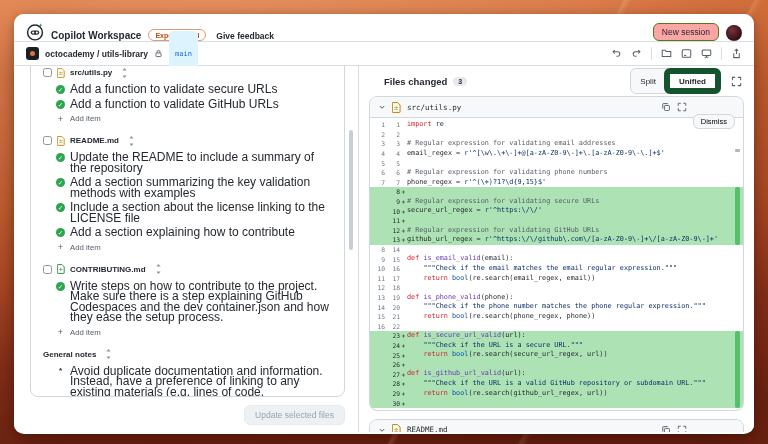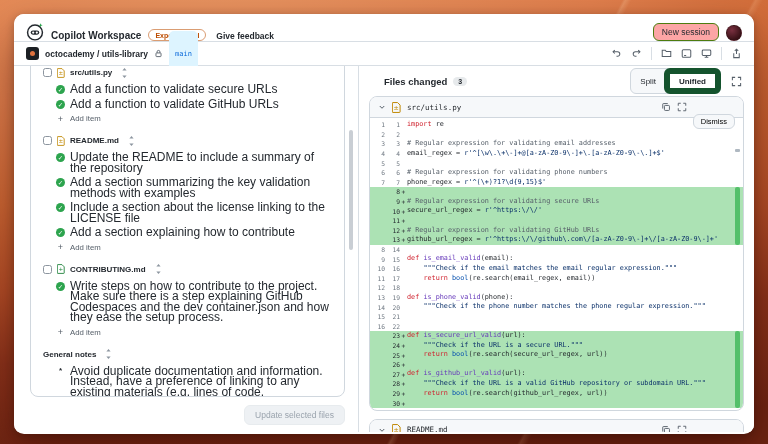--- a/index.html
+++ b/index.html
@@ -437,20 +437,21 @@
               <div class="crow">
                 <span class="ln">14</span>
                 <span class="ln">20</span>
                 <span class="lplus"></span>
                 <span class="ccode">    <span class="ts">"""Check if the phone number matches the phone regular expression."""</span></span>
               </div>
               <div class="crow">
                 <span class="ln">15</span>
                 <span class="ln">21</span>
                 <span class="lplus"></span>
+                <span class="ccode">    <span class="tk">return</span> <span class="tb">bool</span>(re.search(phone_regex, phone))</span>
               </div>
               <div class="crow">
                 <span class="ln">16</span>
                 <span class="ln">22</span>
                 <span class="lplus"></span>
                 <span class="ccode"></span>
               </div>
               <div class="crow a">
                 <span class="ln"></span>
                 <span class="ln">23</span>

